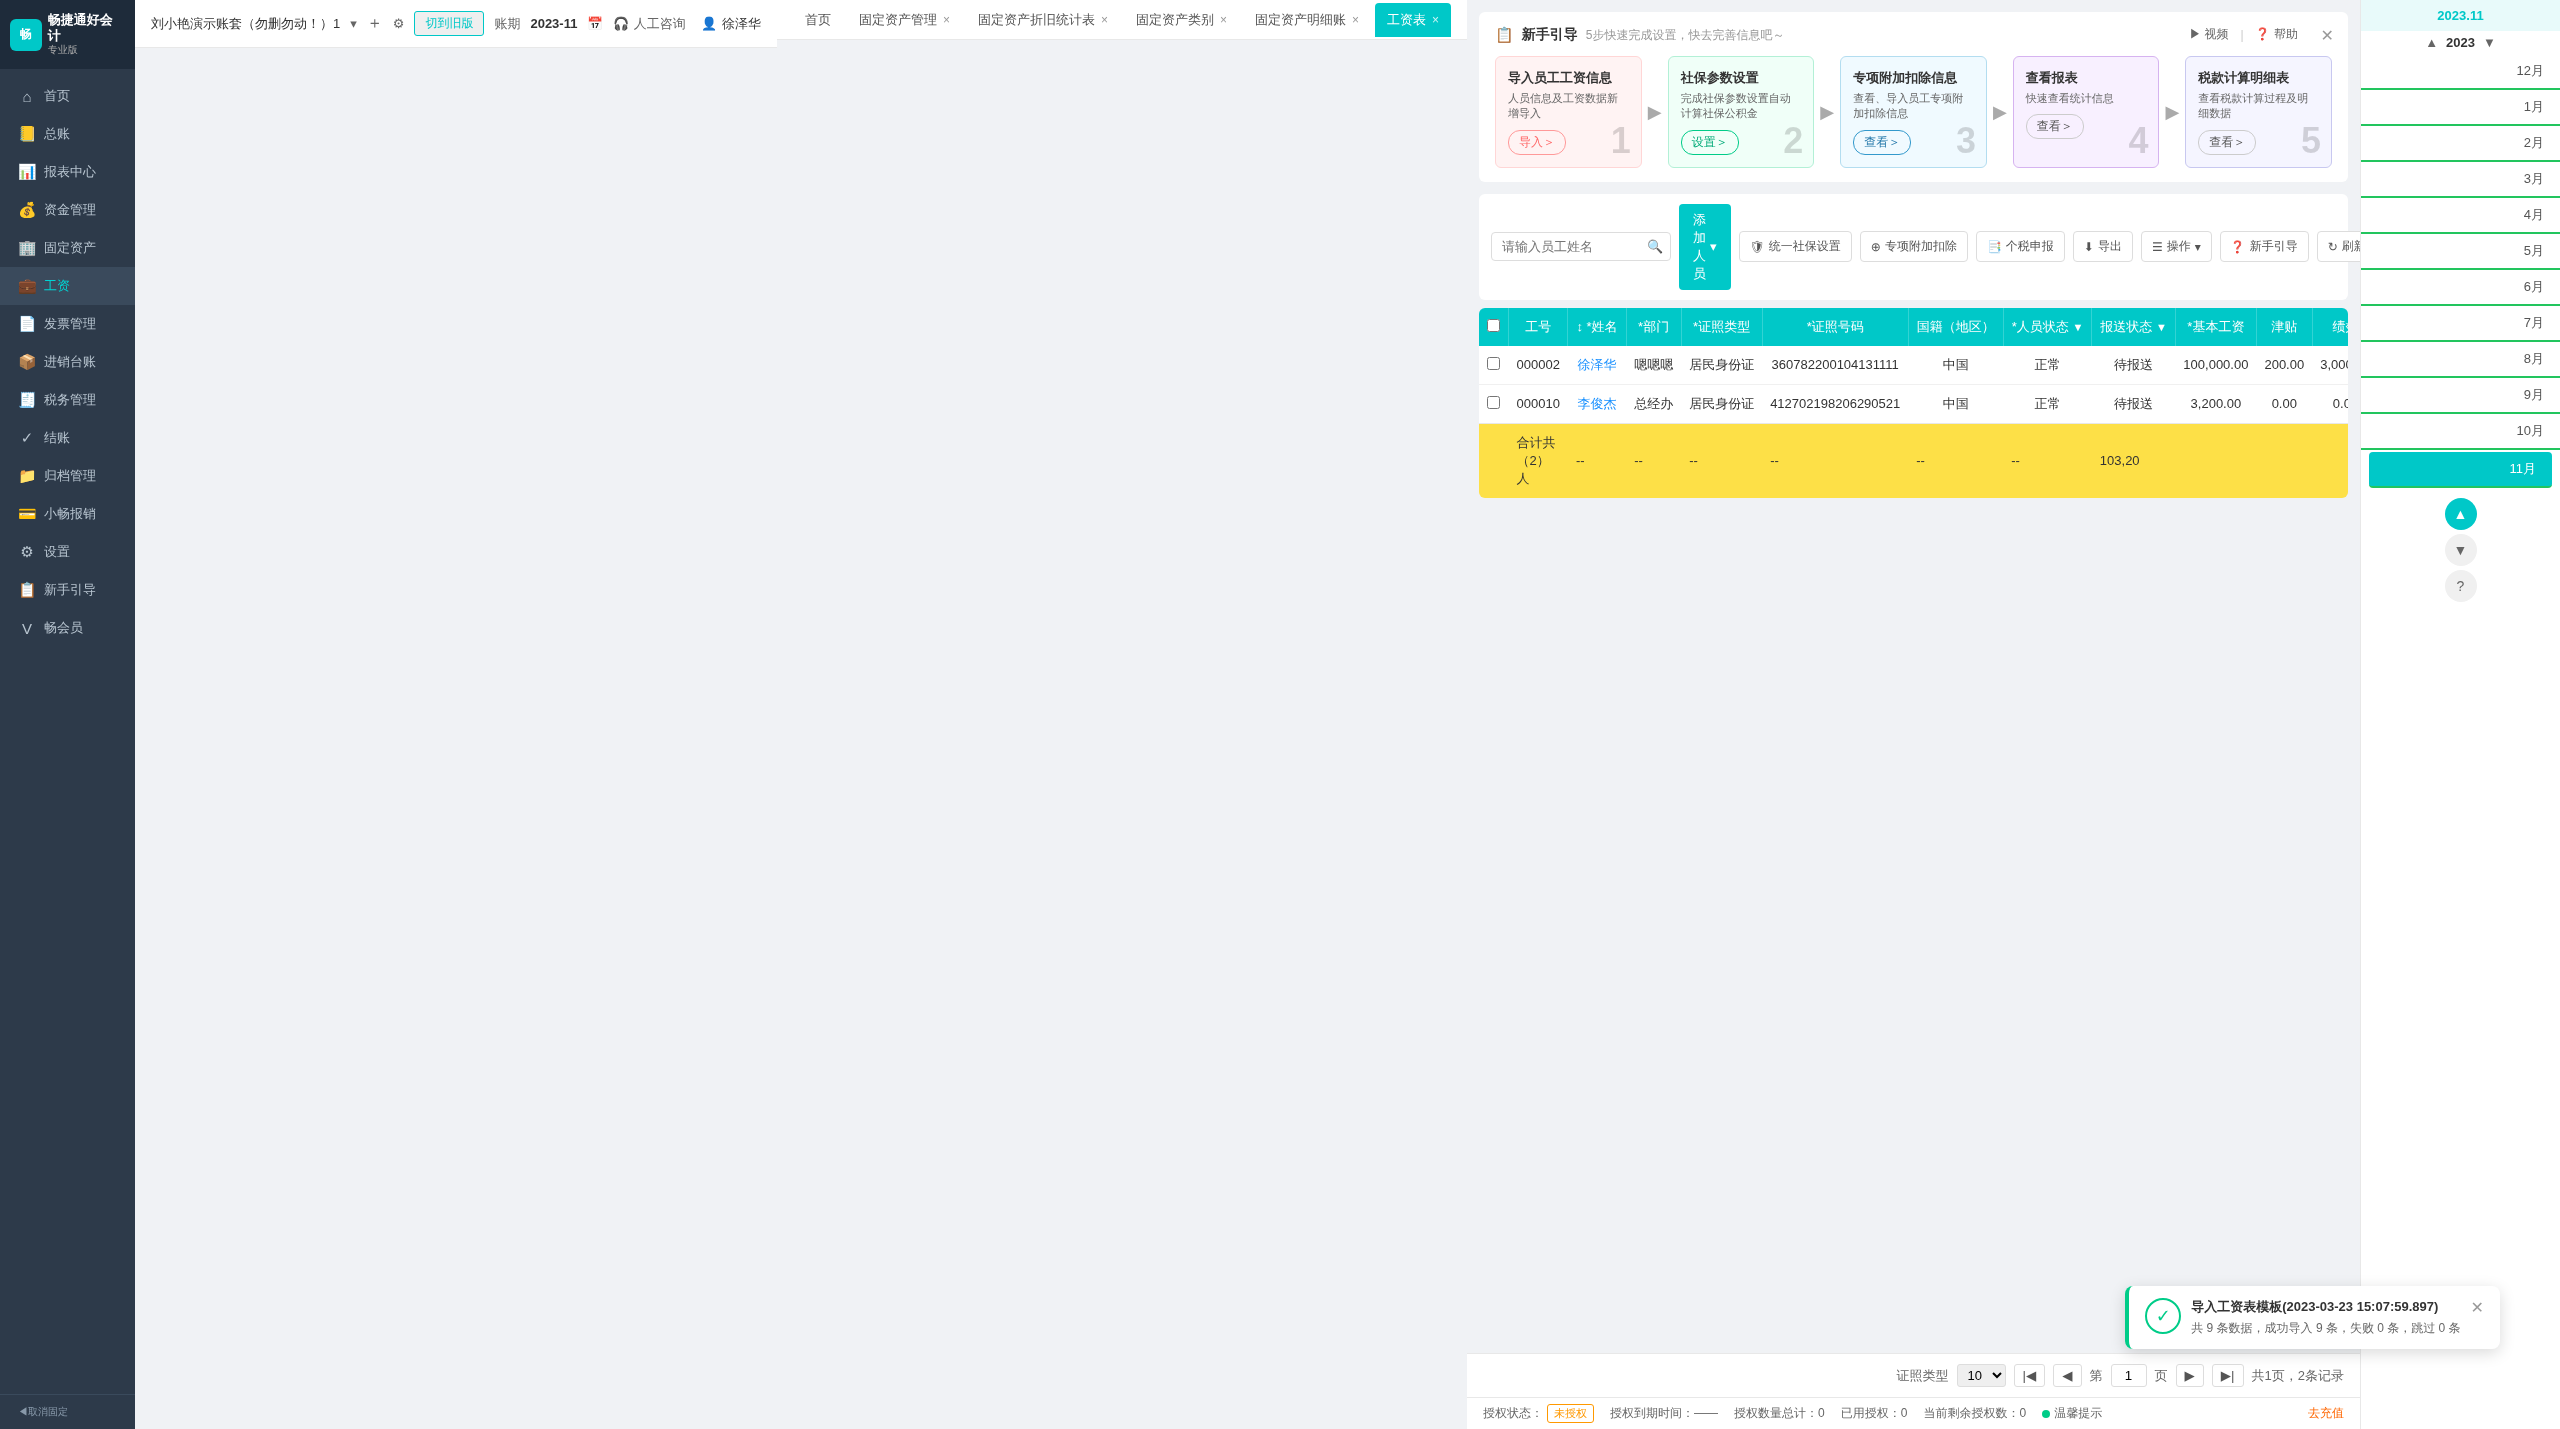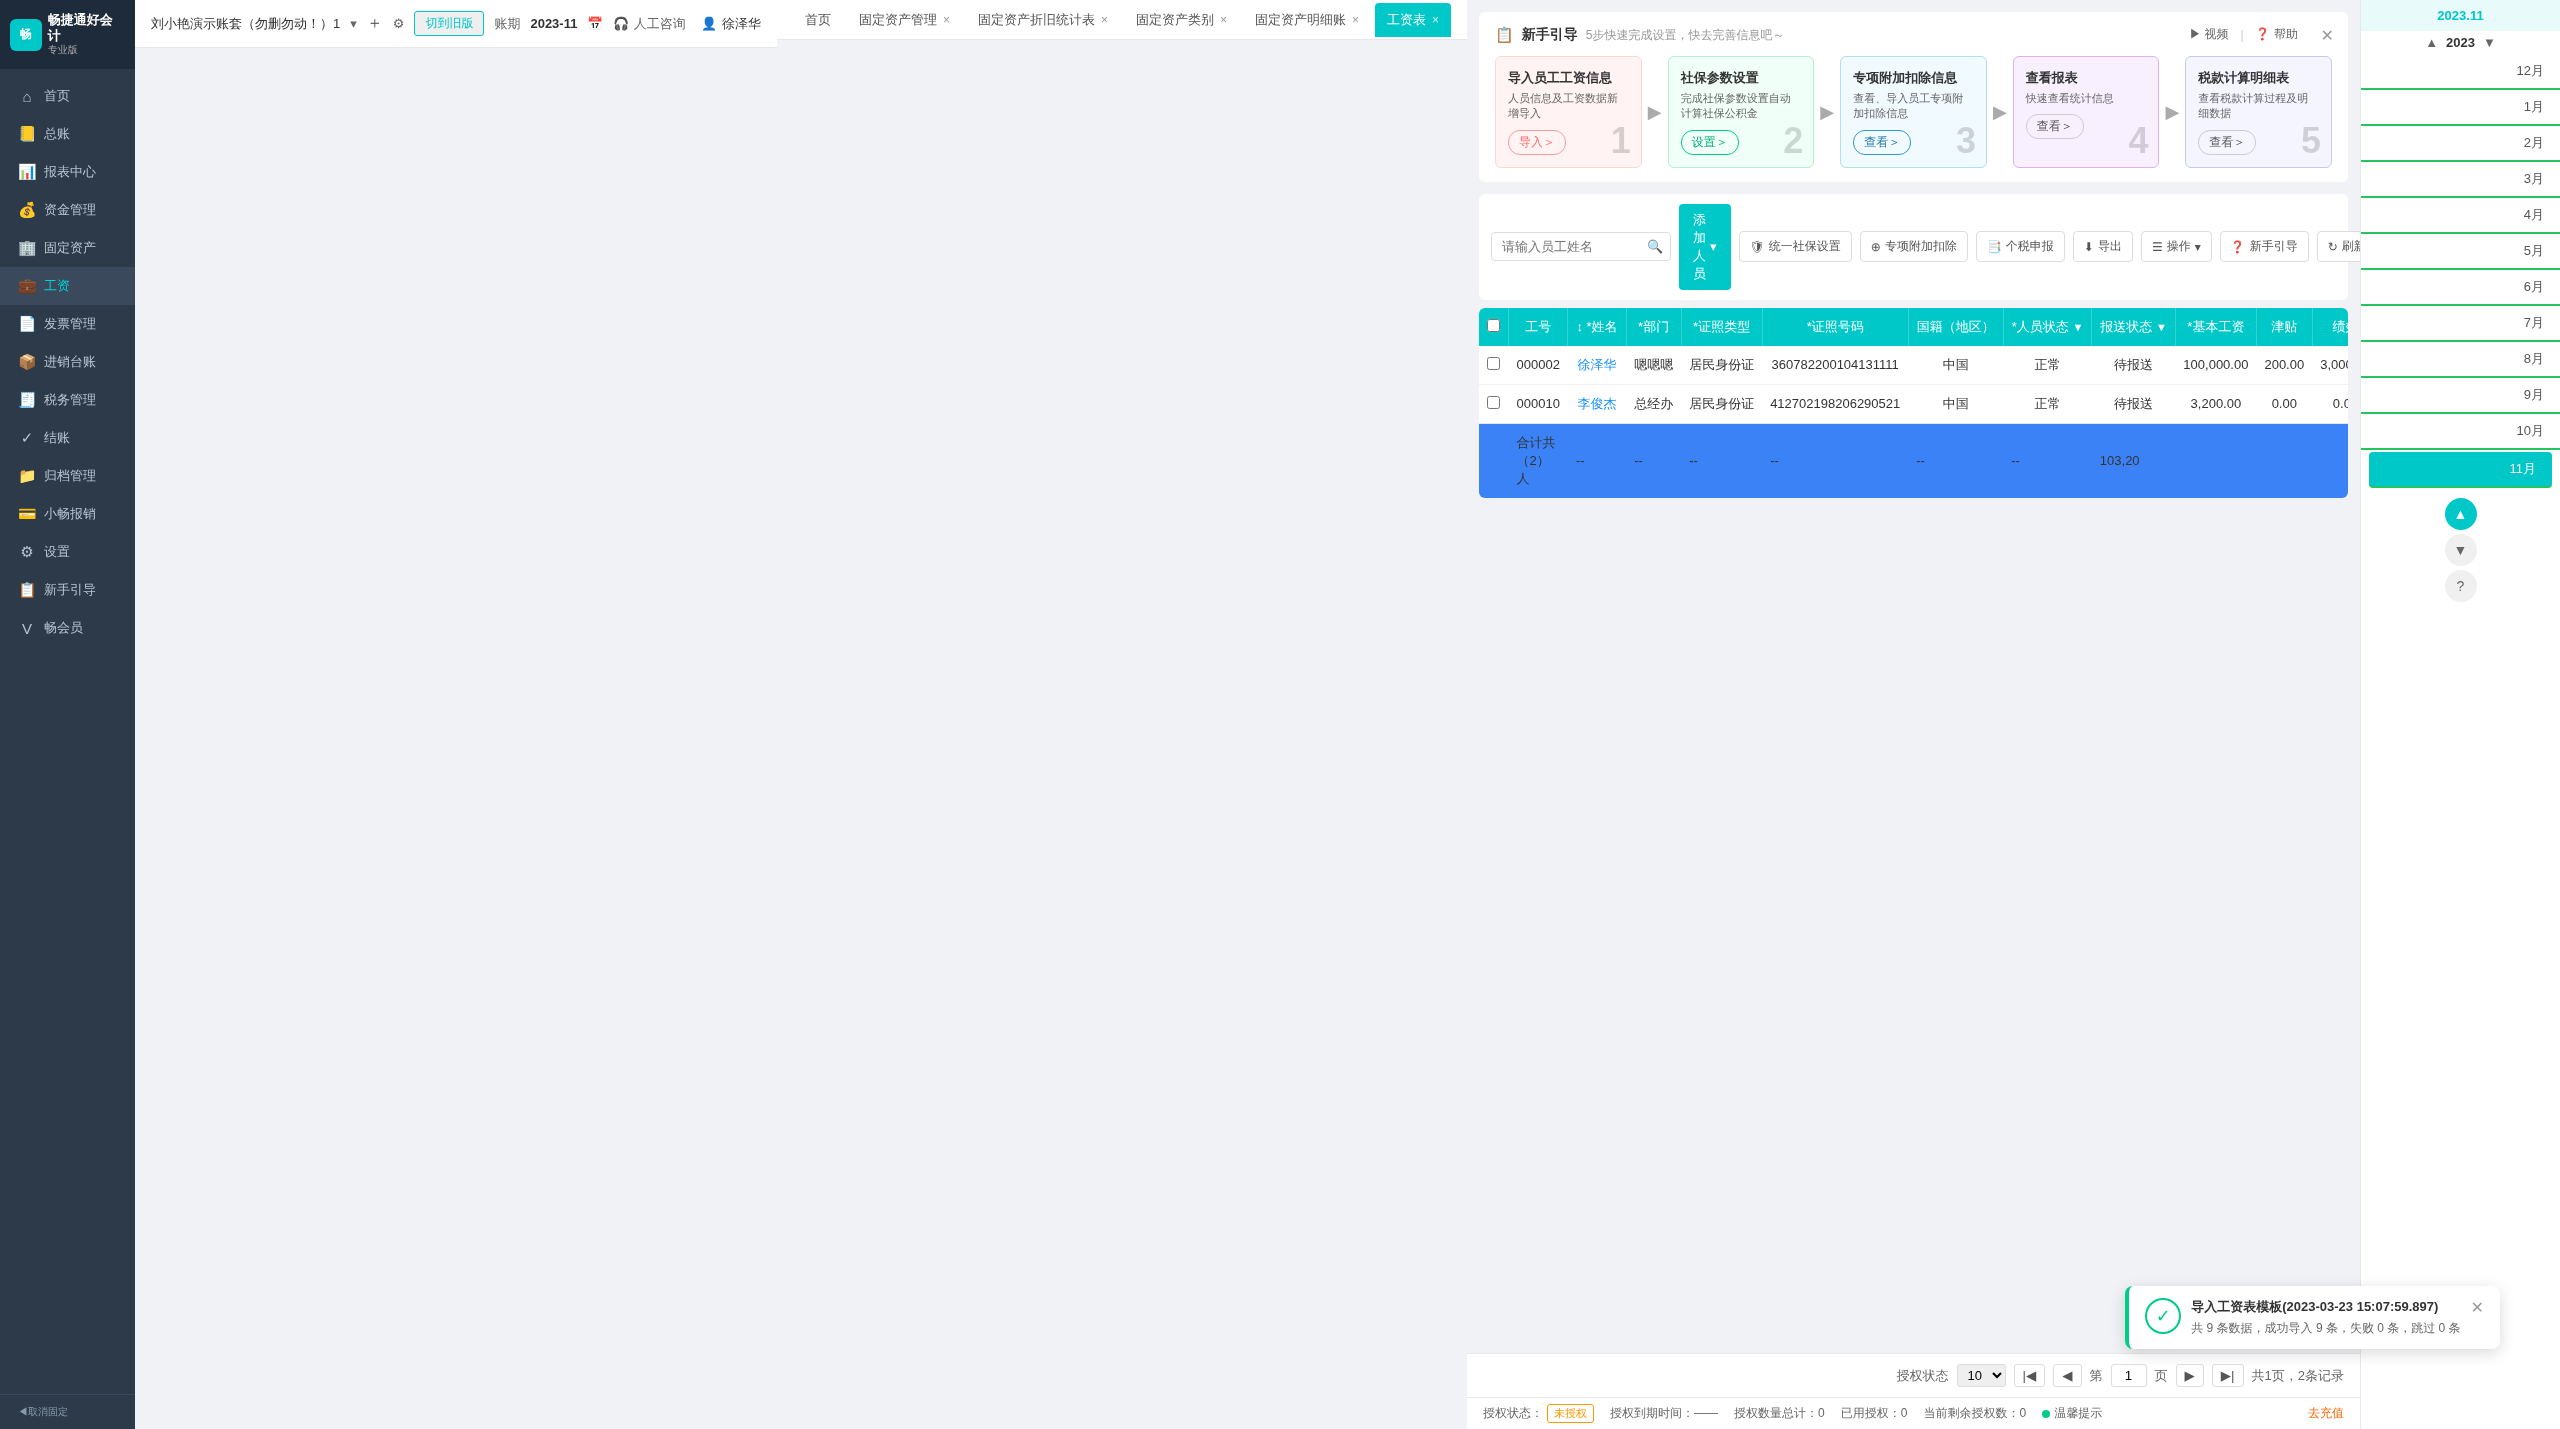--- a/index.html
+++ b/index.html
@@ -229,21 +229,21 @@
       text-align: center;
       color: #333;
       white-space: nowrap;
     }
     .td-link { color: #1890ff; cursor: pointer; }
     .checkbox-cell { width: 40px; }
     input[type="checkbox"] { cursor: pointer; }
 
     
     .summary-row td {
-      background: #3b82f6;
+      background: #fde047;
       color: #333;
       font-weight: normal;
       padding: 10px 8px;
       border-top: 1px solid #e8e8e8;
     }
 
     
     .pagination-bar {
       background: white;
       padding: 10px 16px;
@@ -684,21 +684,21 @@
               <td></td>
               <td></td>
               <td></td>
             </tr>
           </tfoot>
         </table>
       </div>
     </div>
 
     <div class="pagination-bar">
-      <span class="page-size-label">授权状态</span>
+      <span class="page-size-label">证照类型</span>
       <select class="page-size-select">
         <option>10</option>
       </select>
       <button class="page-nav-btn">|◀</button>
       <button class="page-nav-btn">◀</button>
       <span class="page-size-label">第</span>
       <input class="page-input" type="text" value="1" style="">
       <span class="page-size-label">页</span>
       <button class="page-nav-btn">▶</button>
       <button class="page-nav-btn">▶|</button>

